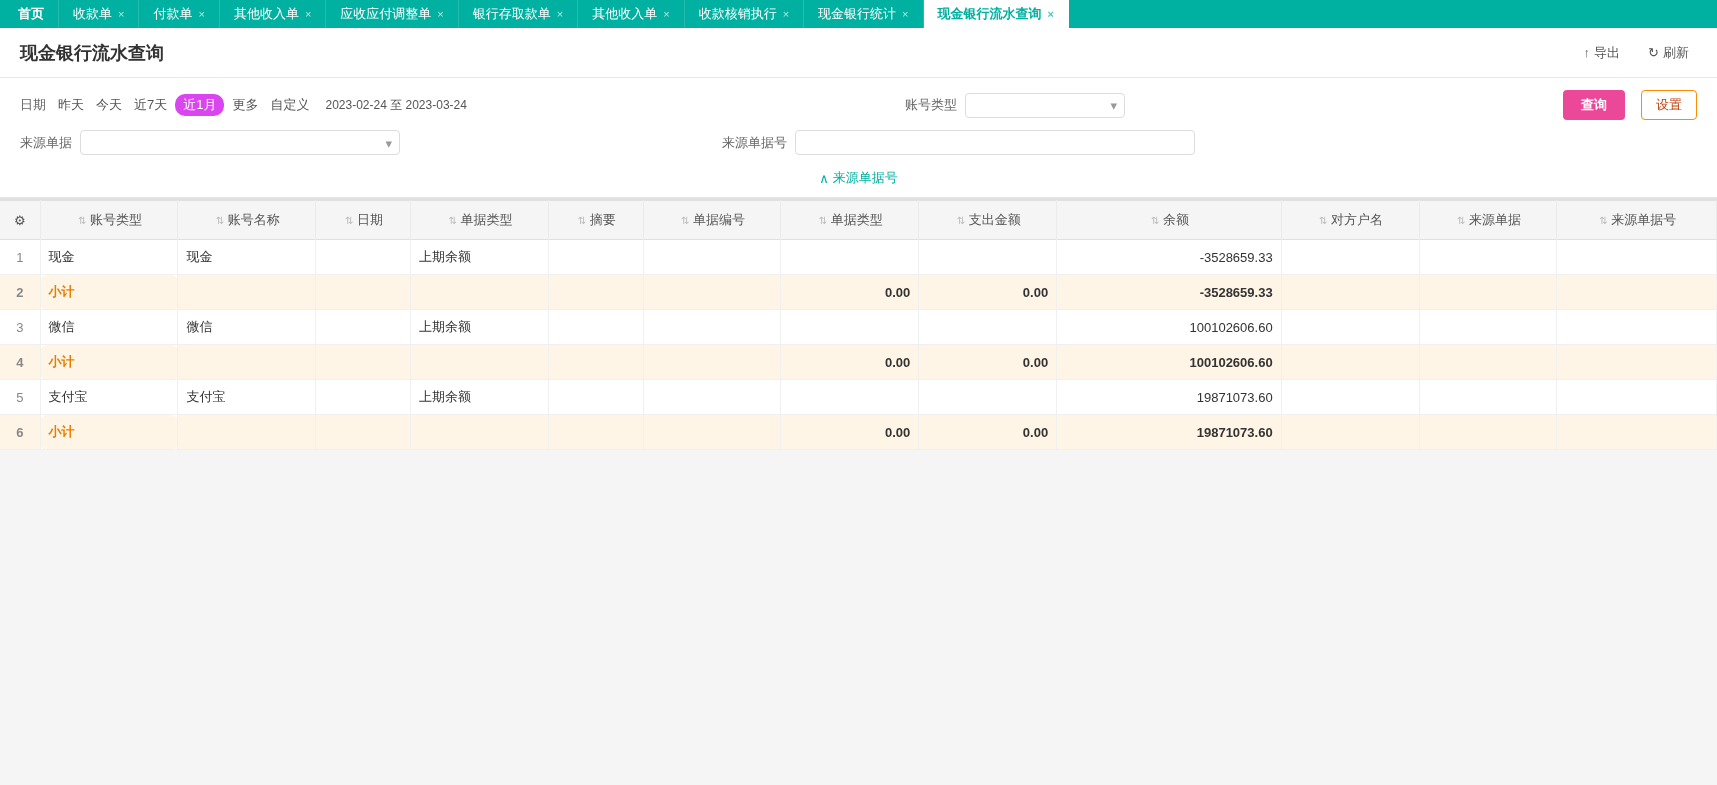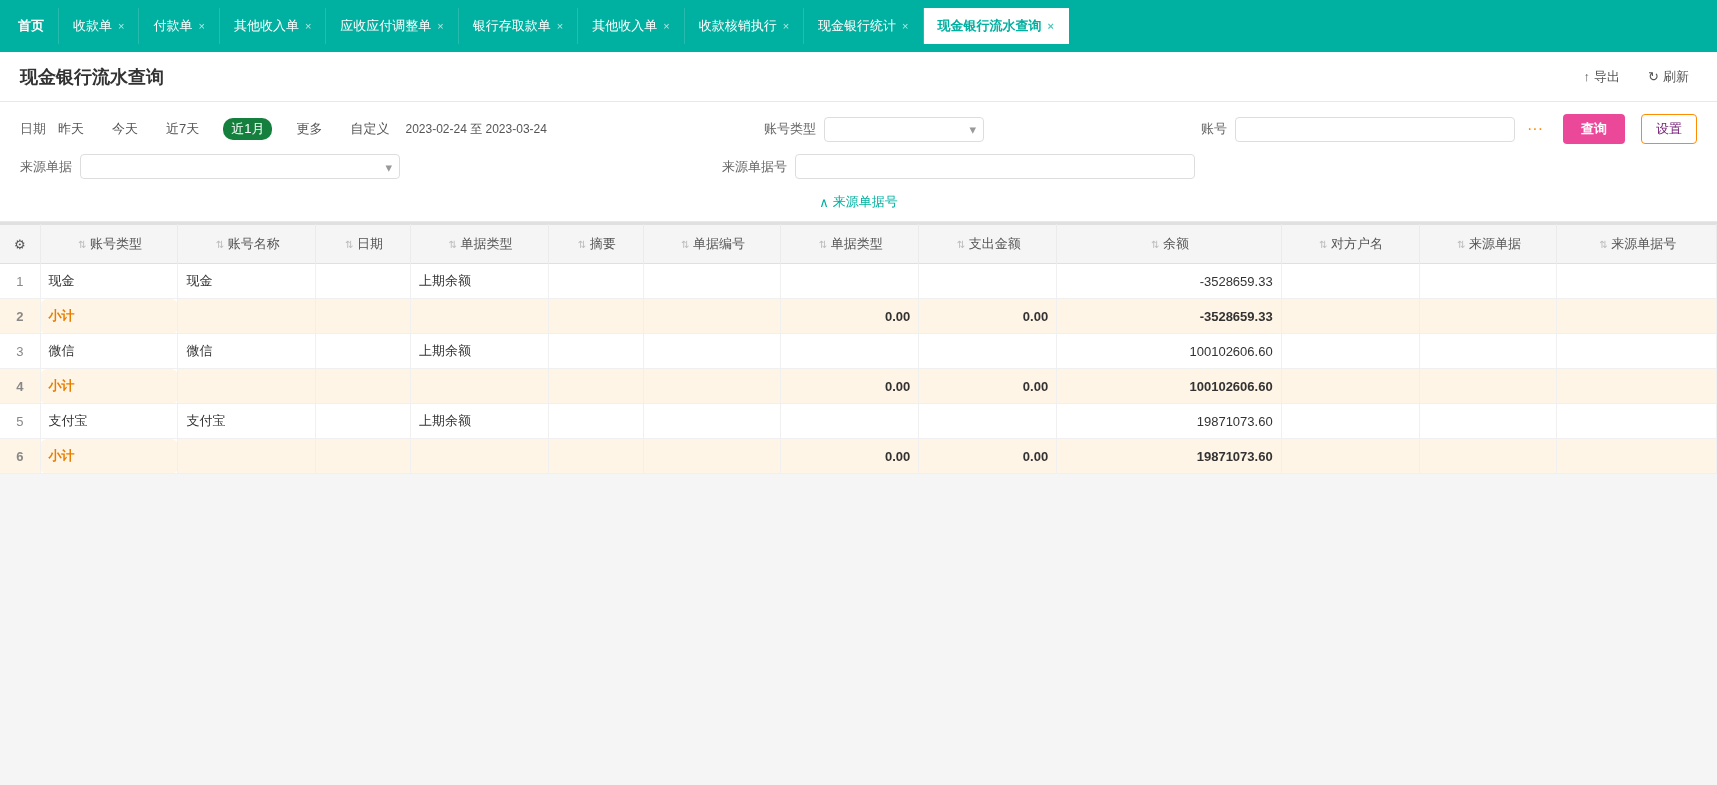--- a/index.html
+++ b/index.html
@@ -3,21 +3,21 @@
   <meta charset="utf-8">
   <style>
     * { box-sizing: border-box; margin: 0; padding: 0; font-family: 'Microsoft YaHei', Arial, sans-serif; font-size: 13px; }
     body { background: #f5f5f5; min-width: 1717px; }
 
     
     .top-nav {
       background: #00b0a0;
       display: flex;
       align-items: center;
-      height: 52px;
+      height: 28px;
       padding: 0 4px;
       overflow: hidden;
     }
     .nav-item {
       color: #fff;
       padding: 0 14px;
       height: 36px;
       display: flex;
       align-items: center;
       cursor: pointer;
@@ -87,31 +87,31 @@
       align-items: center;
       gap: 8px;
     }
     .filter-label {
       color: #666;
       white-space: nowrap;
       font-size: 13px;
     }
     .date-options {
       display: flex;
-      gap: 20px;
+      gap: 4px;
       align-items: center;
     }
     .date-opt {
       color: #555;
       cursor: pointer;
       padding: 2px 4px;
       font-size: 13px;
     }
     .date-opt.active {
-      background: #15803d;
+      background: #d946ef;
       color: #fff;
       border-radius: 10px;
       padding: 2px 8px;
     }
     .date-range {
       color: #555;
       font-size: 12px;
       margin-left: 4px;
     }
     .filter-select {
@@ -158,21 +158,21 @@
       color: #fff;
       border: none;
       border-radius: 4px;
       padding: 6px 18px;
       cursor: pointer;
       font-size: 13px;
       font-weight: bold;
     }
     .btn-settings {
       background: #fff;
-      color: #701a75;
+      color: #c2410c;
       border: 1px solid #ff8c00;
       border-radius: 4px;
       padding: 5px 14px;
       cursor: pointer;
       font-size: 13px;
     }
     .collapse-bar {
       display: flex;
       justify-content: center;
       align-items: center;
@@ -316,25 +316,20 @@
         <span class="filter-label">账号类型</span>
         <div class="select-wrapper">
           <select class="filter-select">
             <option value=""></option>
           </select>
         </div>
       </div>
 
       <div style="flex:1"></div>
 
-      <div class="filter-group">
-        <span class="filter-label">账号</span>
-        <input class="filter-input" type="text" style="min-width: 280px;">
-        <span class="dots-btn">···</span>
-      </div>
 
       <button class="btn-query">查询</button>
       <button class="btn-settings">设置</button>
     </div>
 
     <div class="filter-row">
 
       <div class="filter-group">
         <span class="filter-label">来源单据</span>
         <div class="select-wrapper">

